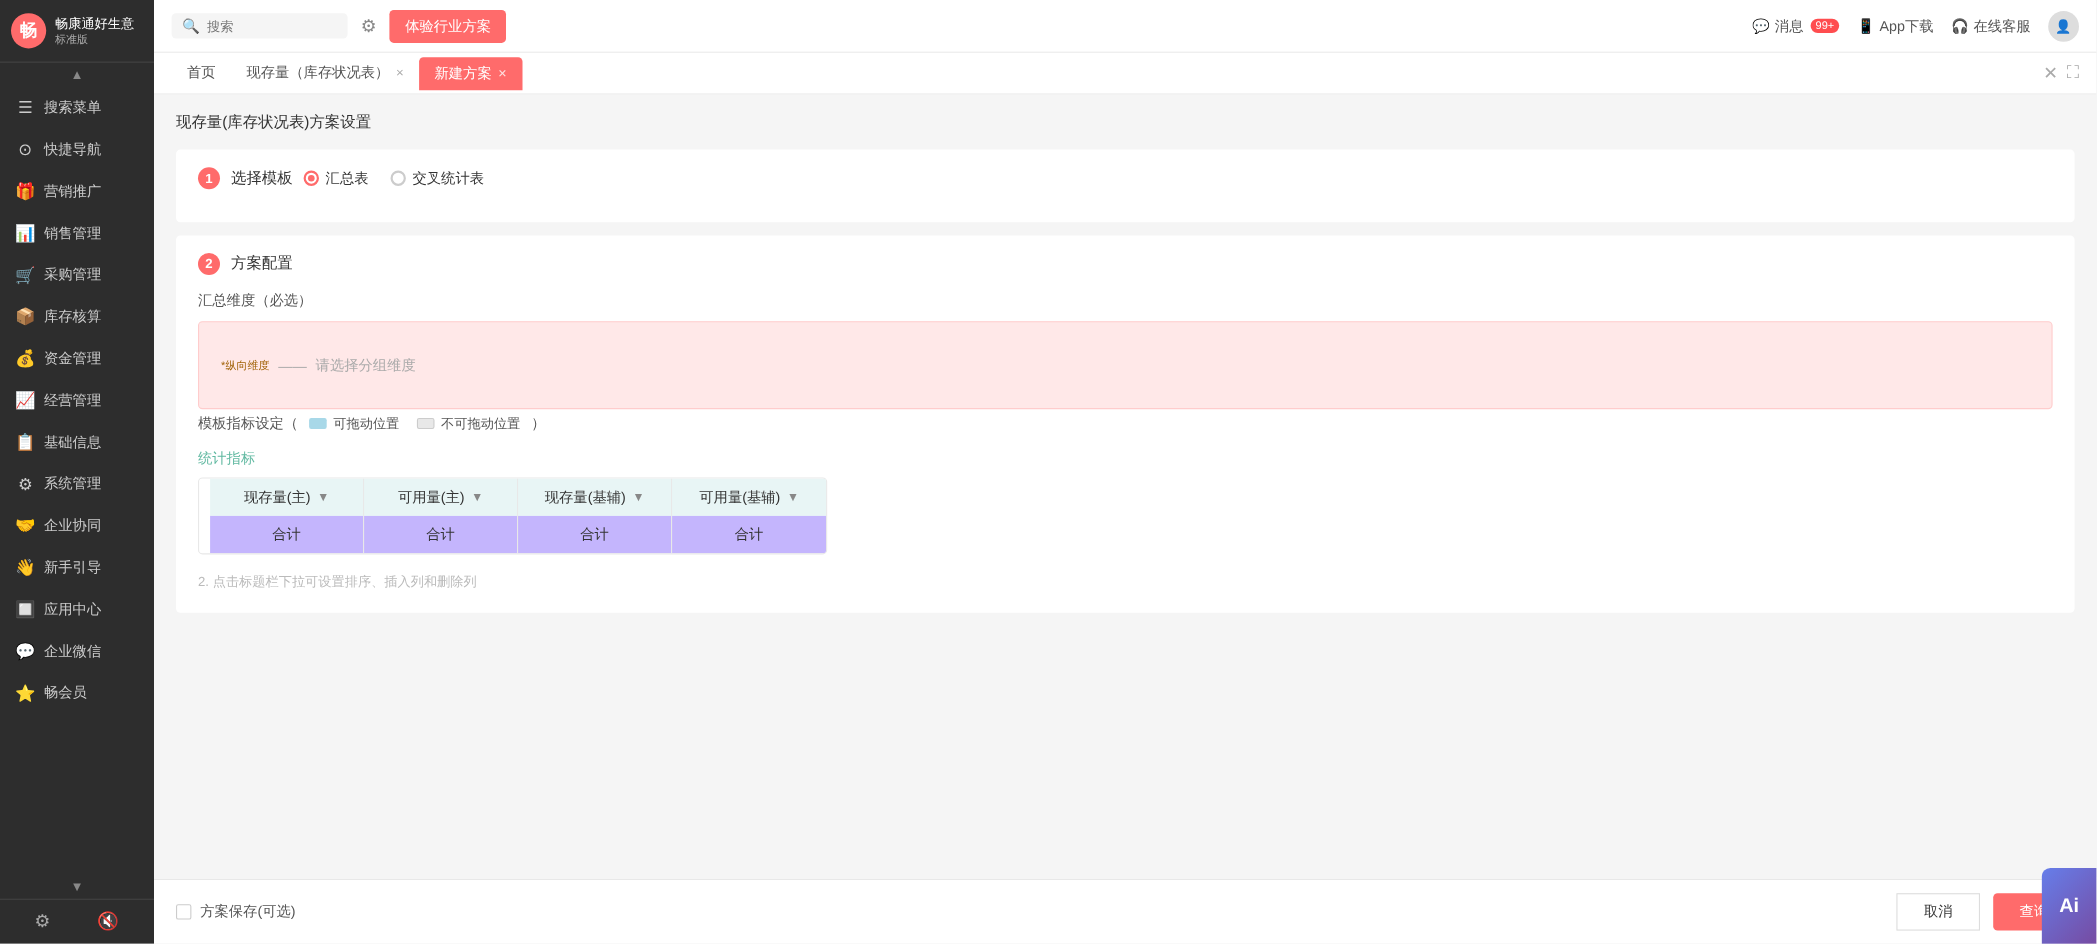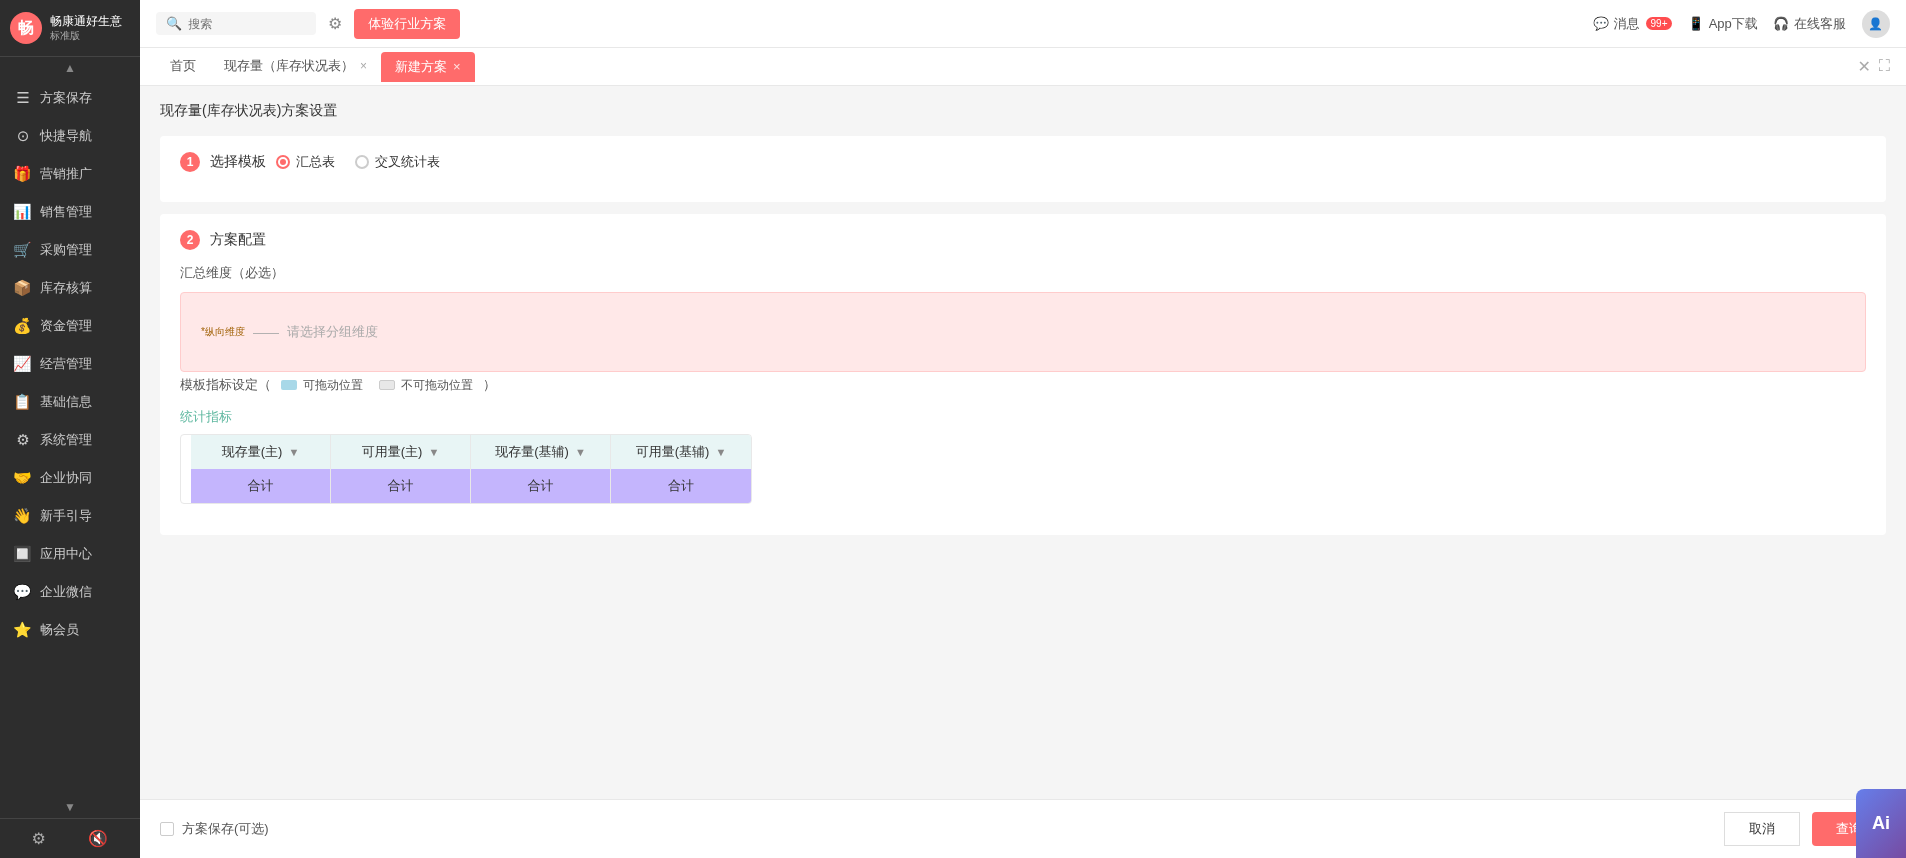--- a/index.html
+++ b/index.html
@@ -231,21 +231,21 @@
     <div class="sidebar-logo-icon">畅</div>
     <div>
       <div class="sidebar-logo-text">畅康通好生意</div>
       <div class="sidebar-logo-badge">标准版</div>
     </div>
   </div>
   <div class="sidebar-scroll-up">▲</div>
   <div class="sidebar-nav">
     <div class="sidebar-item">
       <span class="sidebar-item-icon">☰</span>
-      <span class="sidebar-item-label">方案保存</span>
+      <span class="sidebar-item-label">搜索菜单</span>
     </div>
     <div class="sidebar-item">
       <span class="sidebar-item-icon">⊙</span>
       <span class="sidebar-item-label">快捷导航</span>
     </div>
     <div class="sidebar-item">
       <span class="sidebar-item-icon">🎁</span>
       <span class="sidebar-item-label">营销推广</span>
     </div>
     <div class="sidebar-item">
@@ -434,20 +434,21 @@
             <div class="stats-table-body">
               <div class="stats-col">合计</div>
               <div class="stats-col">合计</div>
               <div class="stats-col">合计</div>
               <div class="stats-col">合计</div>
             </div>
           </div>
         </div>
 
         <div class="hints">
+          <div>        2. 点击标题栏下拉可设置排序、插入列和删除列</div>
         </div>
       </div>
     </div>
   </div>
 
   <div class="footer-bar">
     <label class="save-checkbox">
       <div class="checkbox-box"></div>
       <span>方案保存(可选)</span>
     </label>

